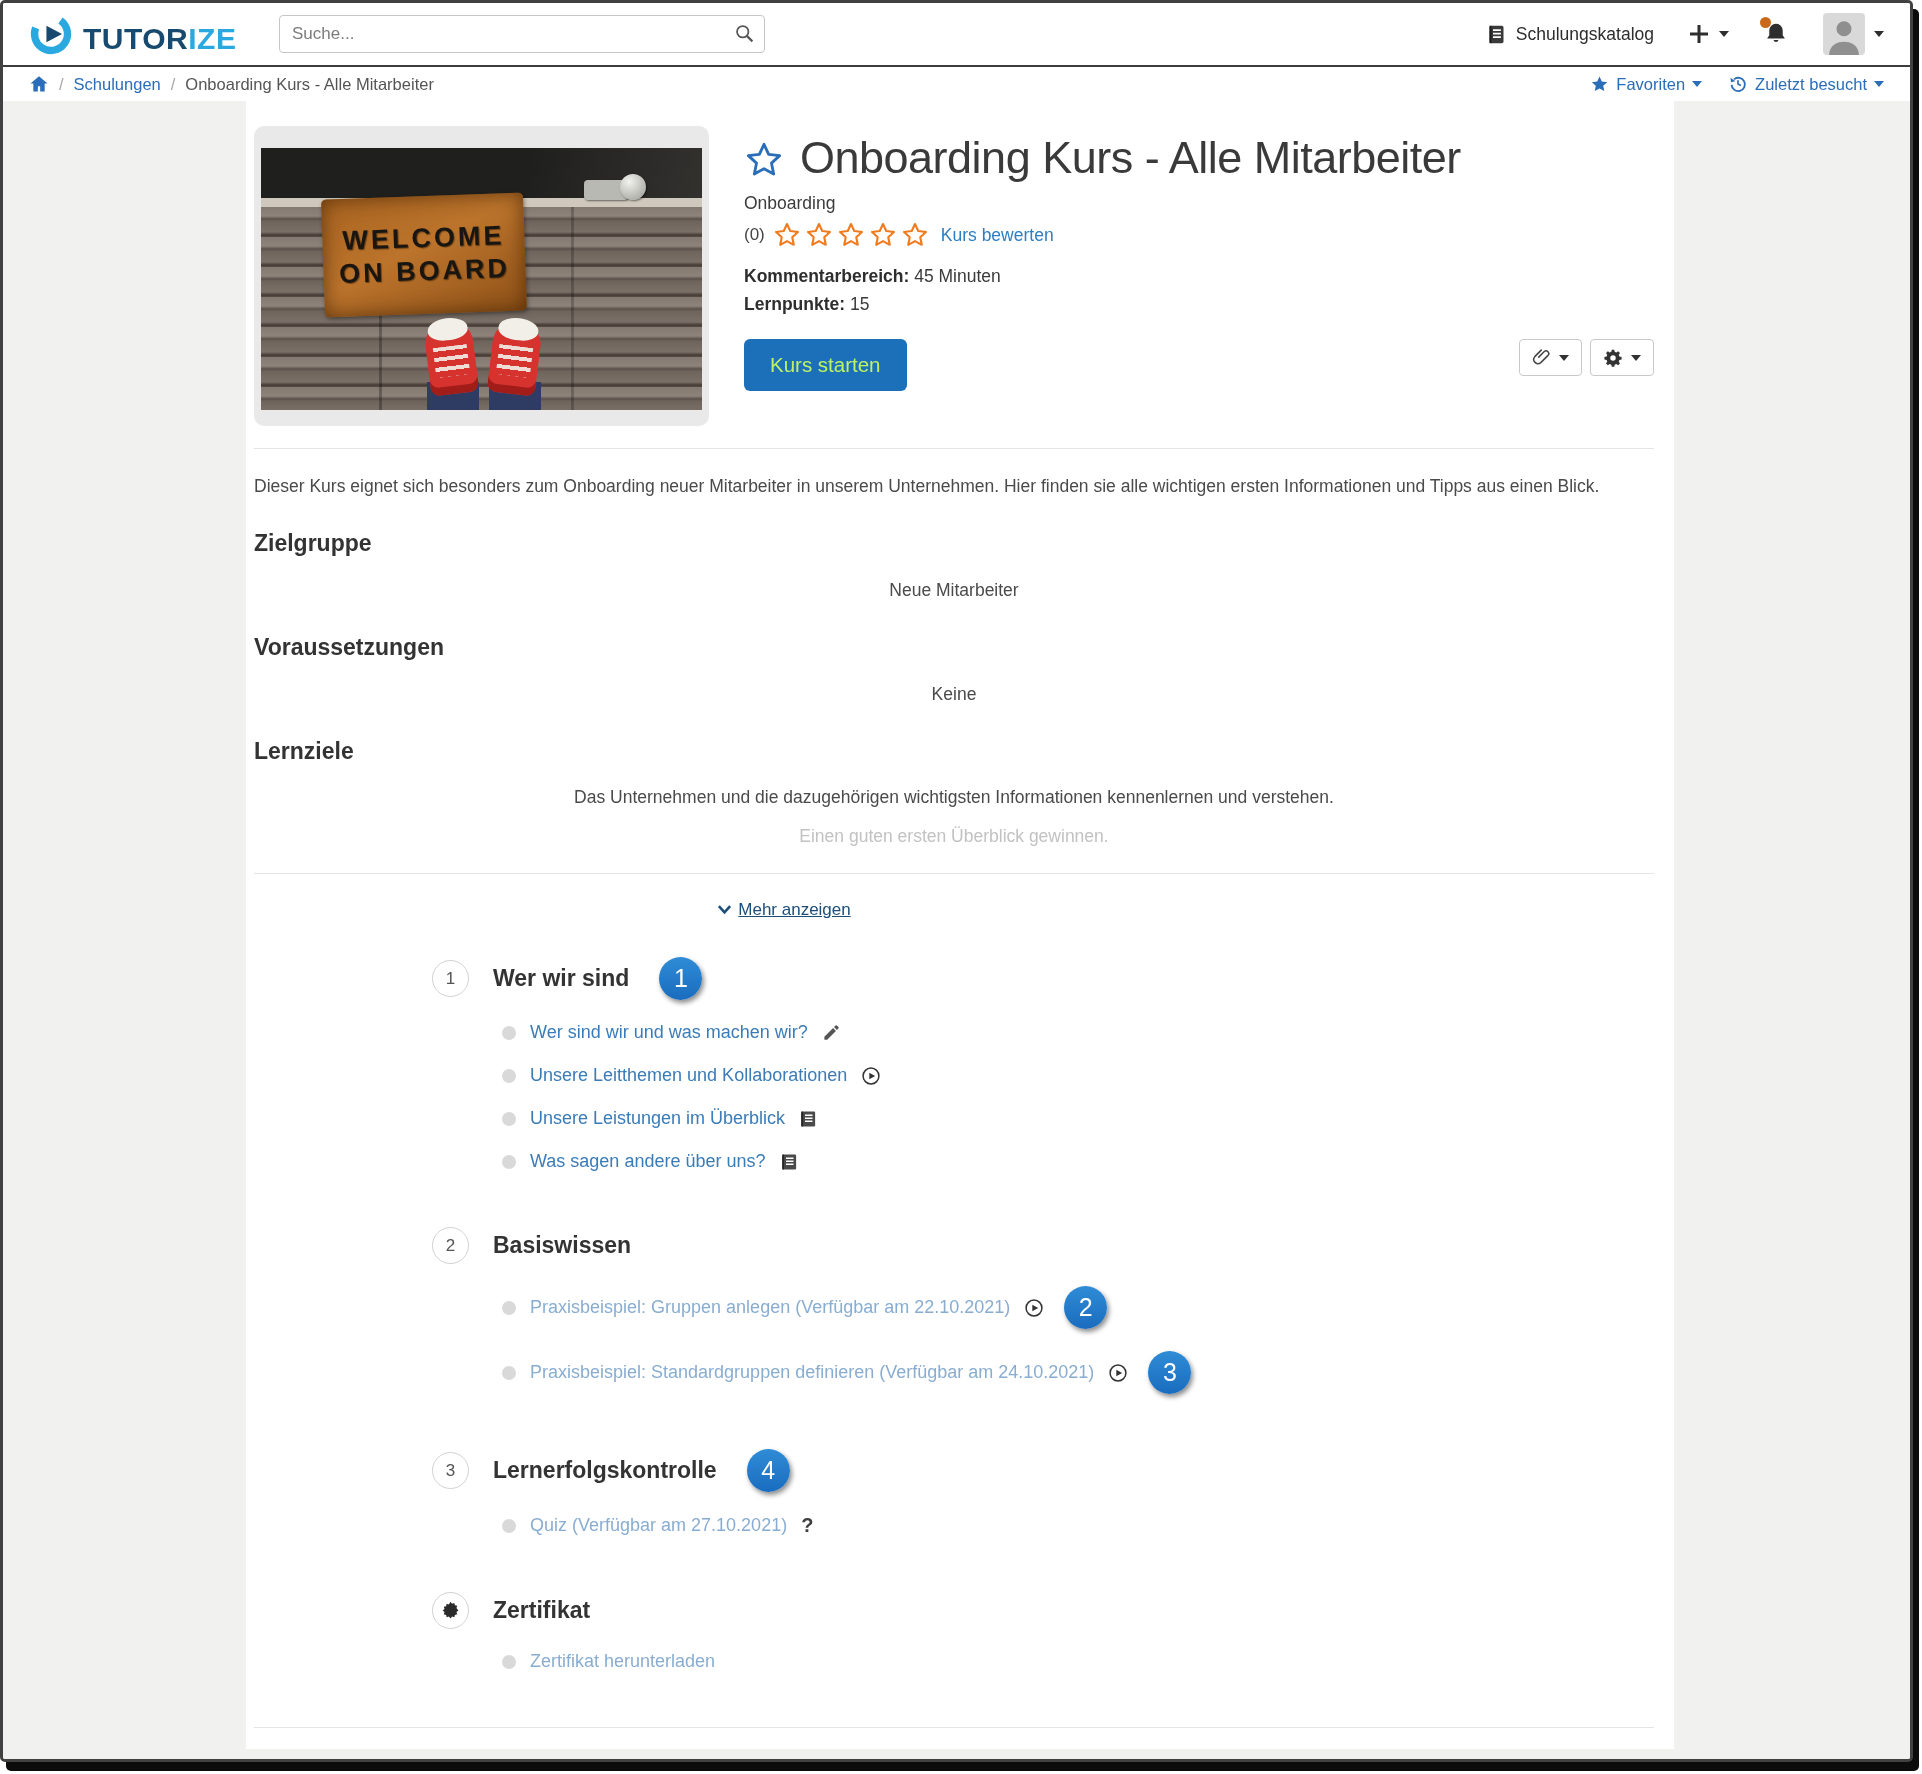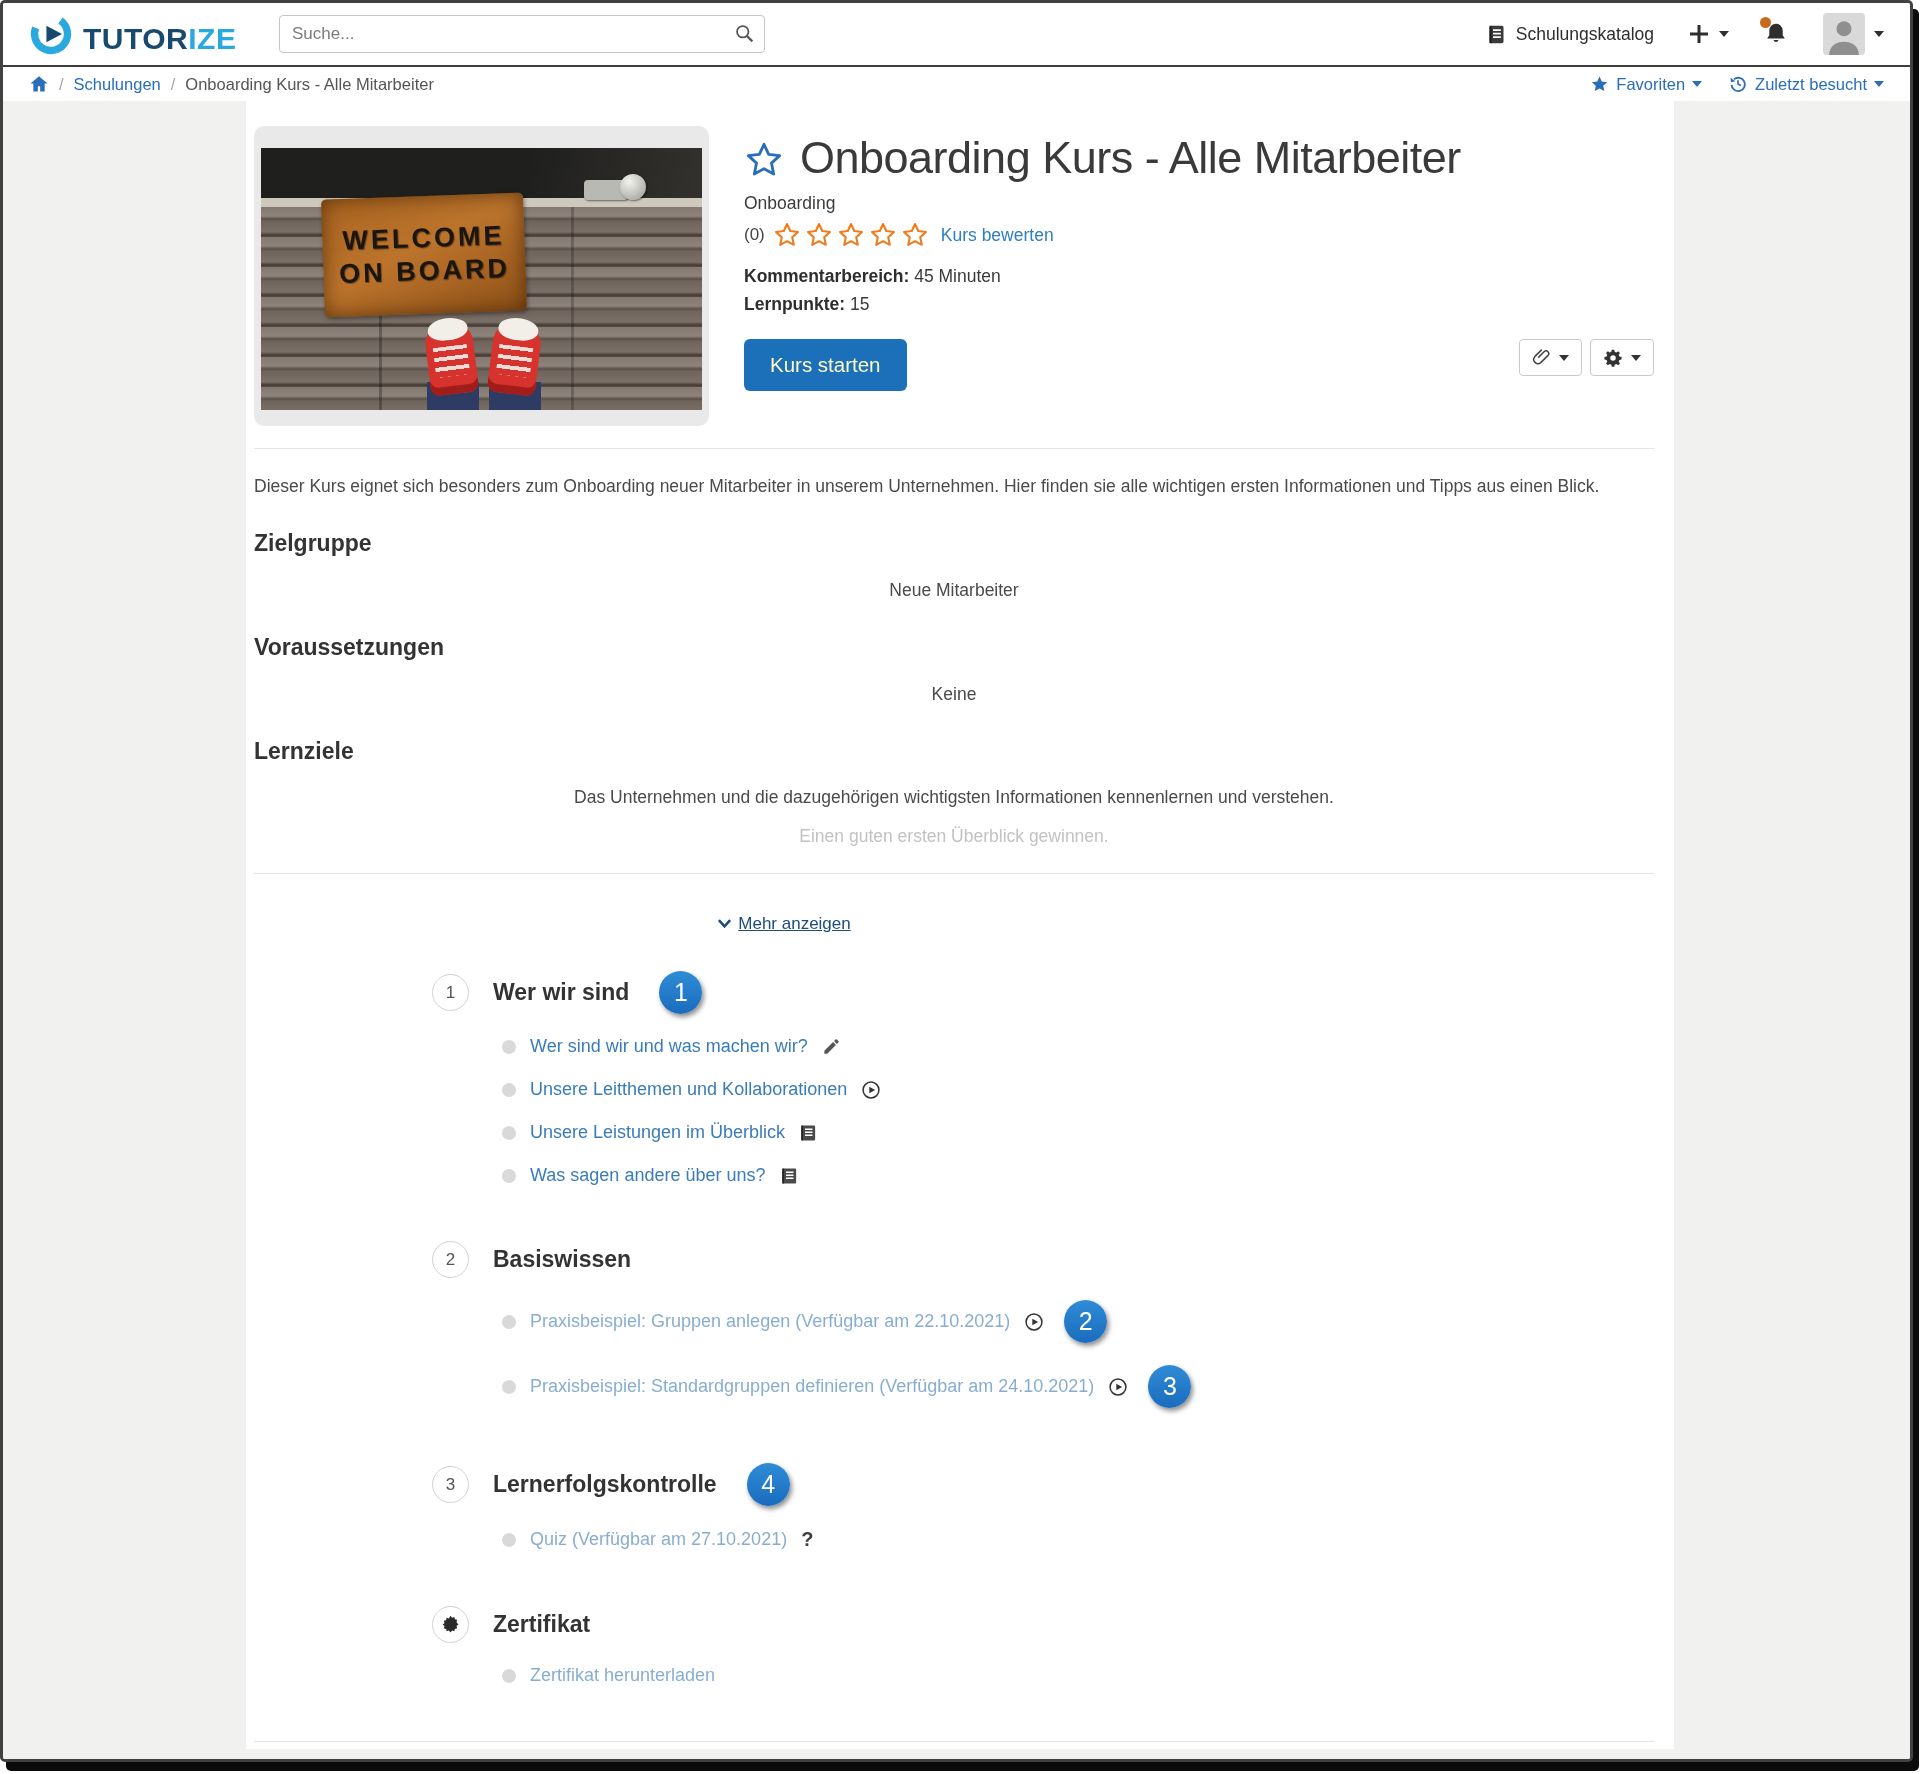--- a/index.html
+++ b/index.html
@@ -86,34 +86,34 @@
   .course-info { flex:1; min-width:0; }
   .title-row { display:flex; align-items:flex-start; gap:16px; margin-top:8px; }
   .page-title { margin:0; font-size:45px; font-weight:500; color:#3a3a3a; line-height:1.05; letter-spacing:-0.5px; }
   .category { font-size:17.5px; margin-top:12px; color:#3b3b3b; }
   .rating-row { display:flex; align-items:center; gap:4px; margin-top:7px; }
   .rating-count { font-size:17px; color:#444; margin-right:4px; }
   .rate-link { font-size:17.5px; color:#2f7ec1; margin-left:8px; text-decoration:none; cursor:pointer; }
   .meta { margin-top:13px; font-size:17.5px; line-height:1.6; color:#3b3b3b; }
   .meta b { color:#2e2e2e; }
   .actions-row { display:flex; align-items:flex-start; margin-top:21px; }
-  .start-btn { background:#1c70ba; border:none; color:#fef9c3; font-size:20.5px; padding:0 26px; height:52px; border-radius:6px; cursor:pointer; font-family:"Liberation Sans", sans-serif; }
+  .start-btn { background:#1c70ba; border:none; color:#bef264; font-size:20.5px; padding:0 26px; height:52px; border-radius:6px; cursor:pointer; font-family:"Liberation Sans", sans-serif; }
   .right-actions { margin-left:auto; display:flex; gap:8px; }
   .tool-btn { height:37px; background:#fff; border:1px solid #c9c9c9; border-radius:4px; display:flex; align-items:center; gap:8px; padding:0 12px; cursor:pointer; }
   .tool-btn .caret { border-top-color:#333; }
 
   hr.full { border:none; border-top:1px solid #e4e4e4; margin:22px 0 0 0; }
 
   
   .about { margin-top:24px; font-size:17.5px; color:#4a4a4a; line-height:1.55; }
   .about .intro { width:1365px; margin:0; }
   .about h3 { font-size:23px; color:#333; font-weight:600; margin:26px 0 15px; }
   .about p.val { margin:12px;text-align:center; }
   .faded { color:#c2c2c2; }
-  .show-more-row { width:1060px; text-align:center; margin-top:40px; }
+  .show-more-row { width:1060px; text-align:center; margin-top:26px; }
   .show-more { display:inline-flex; align-items:center; gap:6px; color:#1d4e79; font-size:17px; cursor:pointer; }
   .show-more span { text-decoration:underline; }
 
   
   .curriculum { margin:36px 0 0 178px; }
   .section { margin-bottom:55px; }
   .sec-head { display:flex; align-items:center; gap:24px; }
   .sec-num { width:37px; height:37px; border:1px solid #d2d2d2; border-radius:50%; background:#fff;
     display:flex; align-items:center; justify-content:center; font-size:17px; color:#555; flex-shrink:0; }
   .sec-title { font-size:23px; font-weight:bold; color:#333; }

